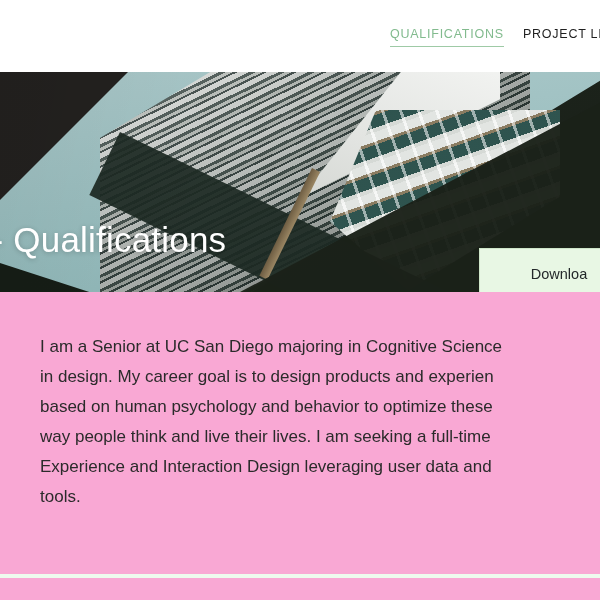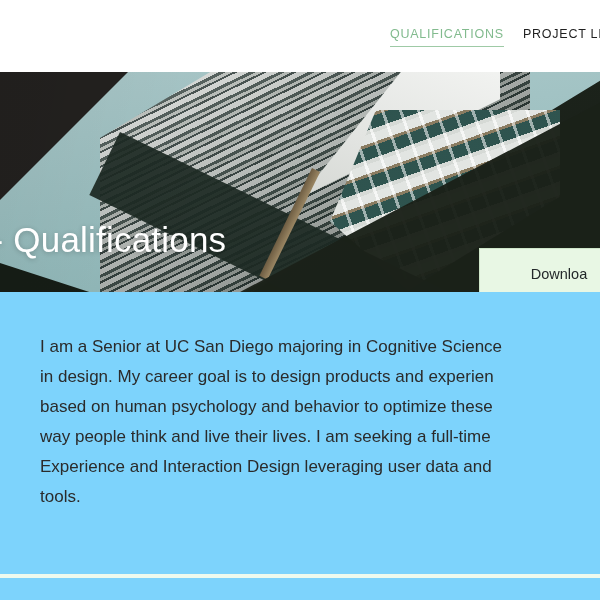--- a/index.html
+++ b/index.html
@@ -202,21 +202,21 @@
     color:#23282a;
     white-space:nowrap;
     z-index:4;
     cursor:pointer;
   }
 
   
   .main{
     position:absolute; left:0; top:292px;
     width:600px; height:308px;
-    background:#7dd3fc;
+    background:#f9a8d4;
   }
   .intro{
     position:absolute; left:40px; top:40px;
     width:700px;
     font-size:17px;
     line-height:30px;
     color:#2b2b2b;
     white-space:nowrap;
   }
   .intro span{ display:block; }

